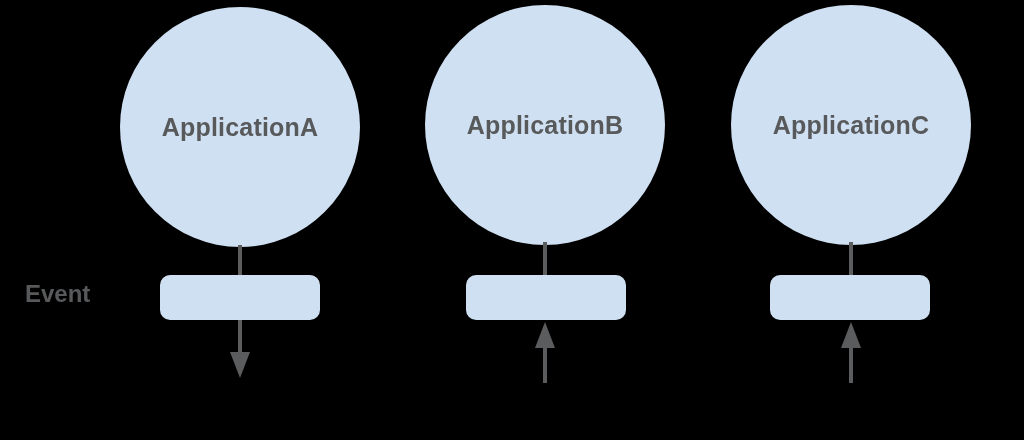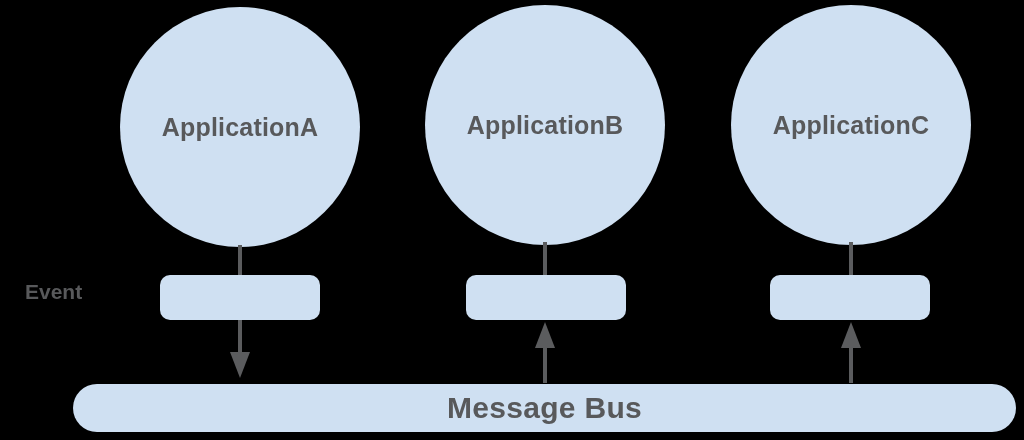--- a/index.html
+++ b/index.html
@@ -49,21 +49,21 @@
   }
   .event-box-a { left: 160px; }
   .event-box-b { left: 466px; }
   .event-box-c { left: 770px; }
 
   .event-label {
     position: absolute;
     left: 25px;
     top: 280px;
     color: var(--text);
-    font-size: 21px;
+    font-size: 24px;
     font-weight: 600;
   }
 
   .vline {
     position: absolute;
     width: 4px;
     background: var(--arrow);
   }
   
   .conn-a { left: 238px; top: 245px; height: 31px; }
@@ -143,17 +143,14 @@
 
   <div class="vline shaft-a-down"></div>
   <div class="head-down head-a"></div>
 
   <div class="head-up head-b"></div>
   <div class="vline shaft-b-up"></div>
 
   <div class="head-up head-c"></div>
   <div class="vline shaft-c-up"></div>
 
-  <div class="bus">
-    <span>Message Bus</span>
-  </div>
 
 </div>
 
 </body></html>

